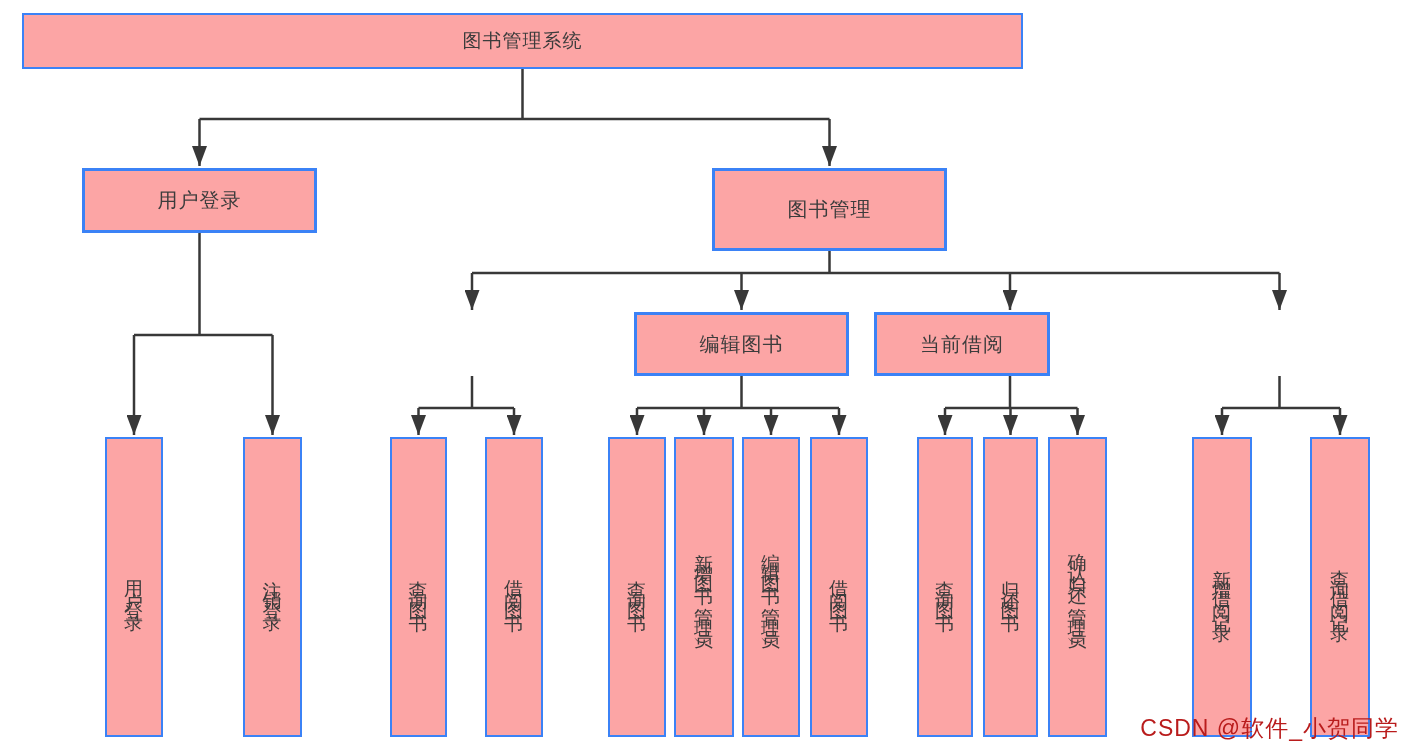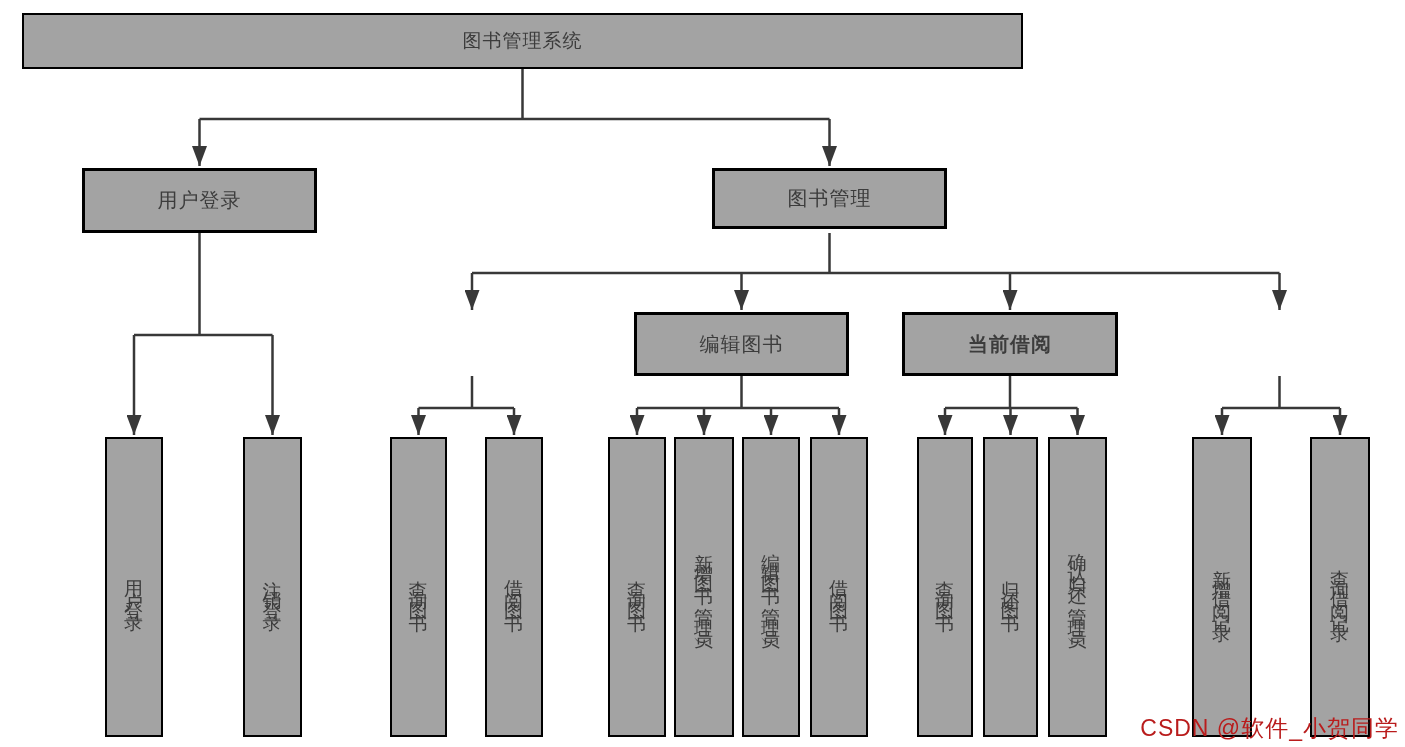--- a/index.html
+++ b/index.html
@@ -19,22 +19,22 @@
     position: absolute;
     left: 0;
     top: 0;
     width: 1405px;
     height: 747px;
     pointer-events: none;
   }
   .node {
     position: absolute;
     box-sizing: border-box;
-    background: #a3a3a3;
-    border: 3px solid #000000;
+    background: #fca5a5;
+    border: 3px solid #3b82f6;
     color: #3c3c3c;
     display: flex;
     align-items: center;
     justify-content: center;
     text-align: center;
   }
   .node.hbox {
     font-size: 20px;
     letter-spacing: 1px;
     white-space: nowrap;
@@ -52,25 +52,25 @@
   .vtext {
     writing-mode: vertical-lr;
     text-orientation: mixed;
     font-size: 19px;
     letter-spacing: 11px;
     line-height: 1;
     white-space: nowrap;
   }
   
   #node-user-login-group { left: 82px;  top: 168px; width: 235px; height: 65px; }
-  #node-book-management  { left: 712px; top: 168px; width: 235px; height: 61px; }
+  #node-book-management  { left: 712px; top: 168px; width: 235px; height: 83px; }
   
   #node-new-book-recommend { left: 364px;  top: 312px; width: 216px; height: 64px; }
   #node-book-borrow        { left: 634px;  top: 312px; width: 215px; height: 64px; }
-  #node-current-borrow     { left: 902px;  top: 312px; width: 216px; height: 64px; font-weight: bold; }
+  #node-current-borrow     { left: 874px;  top: 312px; width: 176px; height: 64px; }
   #node-borrow-records     { left: 1172px; top: 312px; width: 215px; height: 64px; }
   
   #node-leaf-user-login          { left: 105px;  width: 58px; }
   #node-leaf-logout              { left: 243px;  width: 59px; }
   #node-nb-query-books           { left: 390px;  width: 57px; }
   #node-nb-borrow-books          { left: 485px;  width: 58px; }
   #node-bb-query-books           { left: 608px;  width: 58px; }
   #node-bb-add-books-admin       { left: 674px;  width: 60px; }
   #node-bb-edit-books-admin      { left: 742px;  width: 58px; }
   #node-bb-borrow-books          { left: 810px;  width: 58px; }

